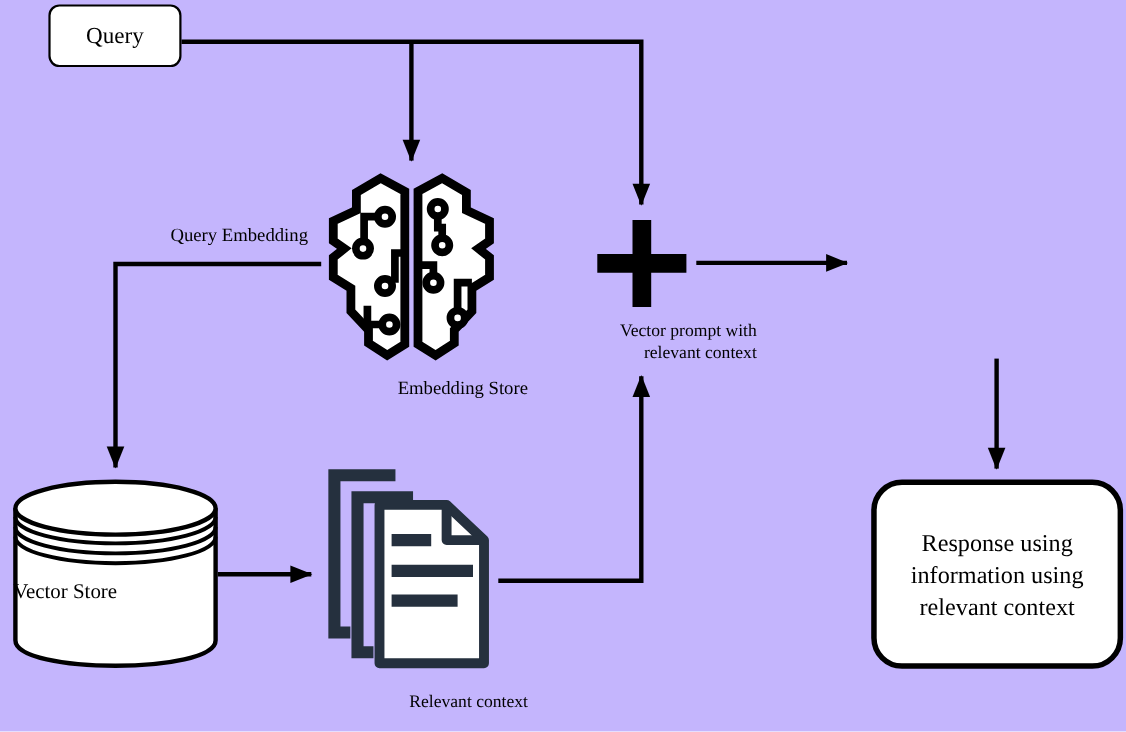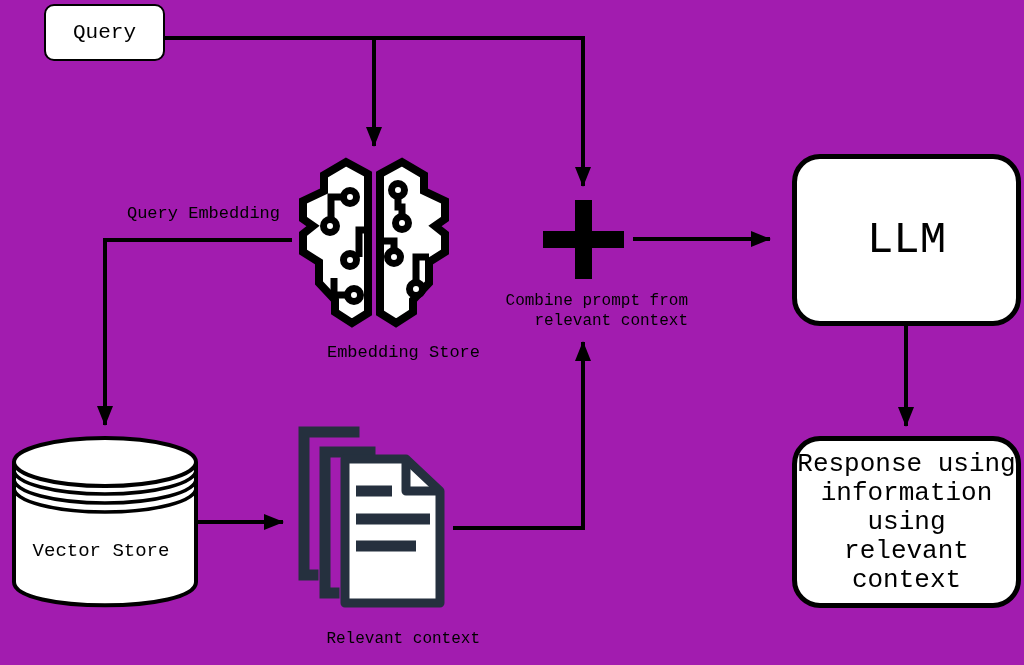--- a/index.html
+++ b/index.html
@@ -1,53 +1,53 @@
 <!DOCTYPE html>
 <html><head>
 <meta charset="utf-8">
 <style>
   html,body{margin:0;padding:0;background:#ffffff;}
   #canvas{
     position:relative;
     width:1024px;height:665px;
-    background:#a21caf;
-    font-family:Liberation Mono, monospace;
+    background:#c4b5fd;
+    font-family:Liberation Serif, serif;
     color:#000;
     overflow:hidden;
   }
   .abs{position:absolute;}
   svg{display:block;}
   
   .node-box{
     position:absolute;
     background:#fff;
     border:2px solid #000;
     border-radius:10px;
     display:flex;align-items:center;justify-content:center;
     text-align:center;
     box-sizing:border-box;
   }
   .thick{border-width:5px;border-radius:28px;}
   .query-box{left:44px;top:4px;width:121px;height:57px;font-size:21px;}
   .llm-box{left:792px;top:154px;width:229px;height:172px;font-size:44px;}
-  .response-box{left:792px;top:436px;width:229px;height:172px;font-size:26px;line-height:29px;}
+  .response-box{left:792px;top:436px;width:229px;height:172px;font-size:22px;line-height:29px;}
   
   .label{
     position:absolute;
     text-align:right;
     color:#000;
   }
   .lbl-query-embedding{left:80px;top:204px;width:200px;font-size:17px;}
   .lbl-embedding-model{left:280px;top:343px;width:200px;font-size:17px;}
   .lbl-similarity{left:2px;top:620px;width:220px;font-size:16px;line-height:20px;}
   .lbl-relevant-context{left:280px;top:630px;width:200px;font-size:16px;}
   .lbl-combine{left:488px;top:291px;width:200px;font-size:16px;line-height:20px;}
   .vs-text{
-    position:absolute;left:12px;top:540px;width:178px;
-    text-align:center;font-size:19px;
+    position:absolute;left:12px;top:528px;width:178px;
+    text-align:left;font-size:19px;
   }
   .overlay{position:absolute;left:0;top:0;}
 </style>
 </head>
 <body>
 
 <div id="canvas">
 
   <svg class="overlay" width="1024" height="665" viewBox="0 0 1024 665">
     <defs>
@@ -120,27 +120,24 @@
     <g stroke="#25303e" stroke-width="11" fill="none">
       <path d="M66,68 H102"></path>
       <path d="M66,96 H140"></path>
       <path d="M66,123 H126"></path>
     </g>
   </svg>
 
   <div class="label lbl-relevant-context">Relevant context</div>
 
   <div class="label lbl-combine">
-    <div>Combine prompt from</div>
+    <div>Vector prompt with</div>
     <div>relevant context</div>
   </div>
 
-  <div class="node-box thick llm-box">
-    <span>LLM</span>
-  </div>
 
   <div class="node-box thick response-box">
     <div>
       <div>Response using</div>
       <div>information using</div>
       <div>relevant context</div>
     </div>
   </div>
 
 </div>

